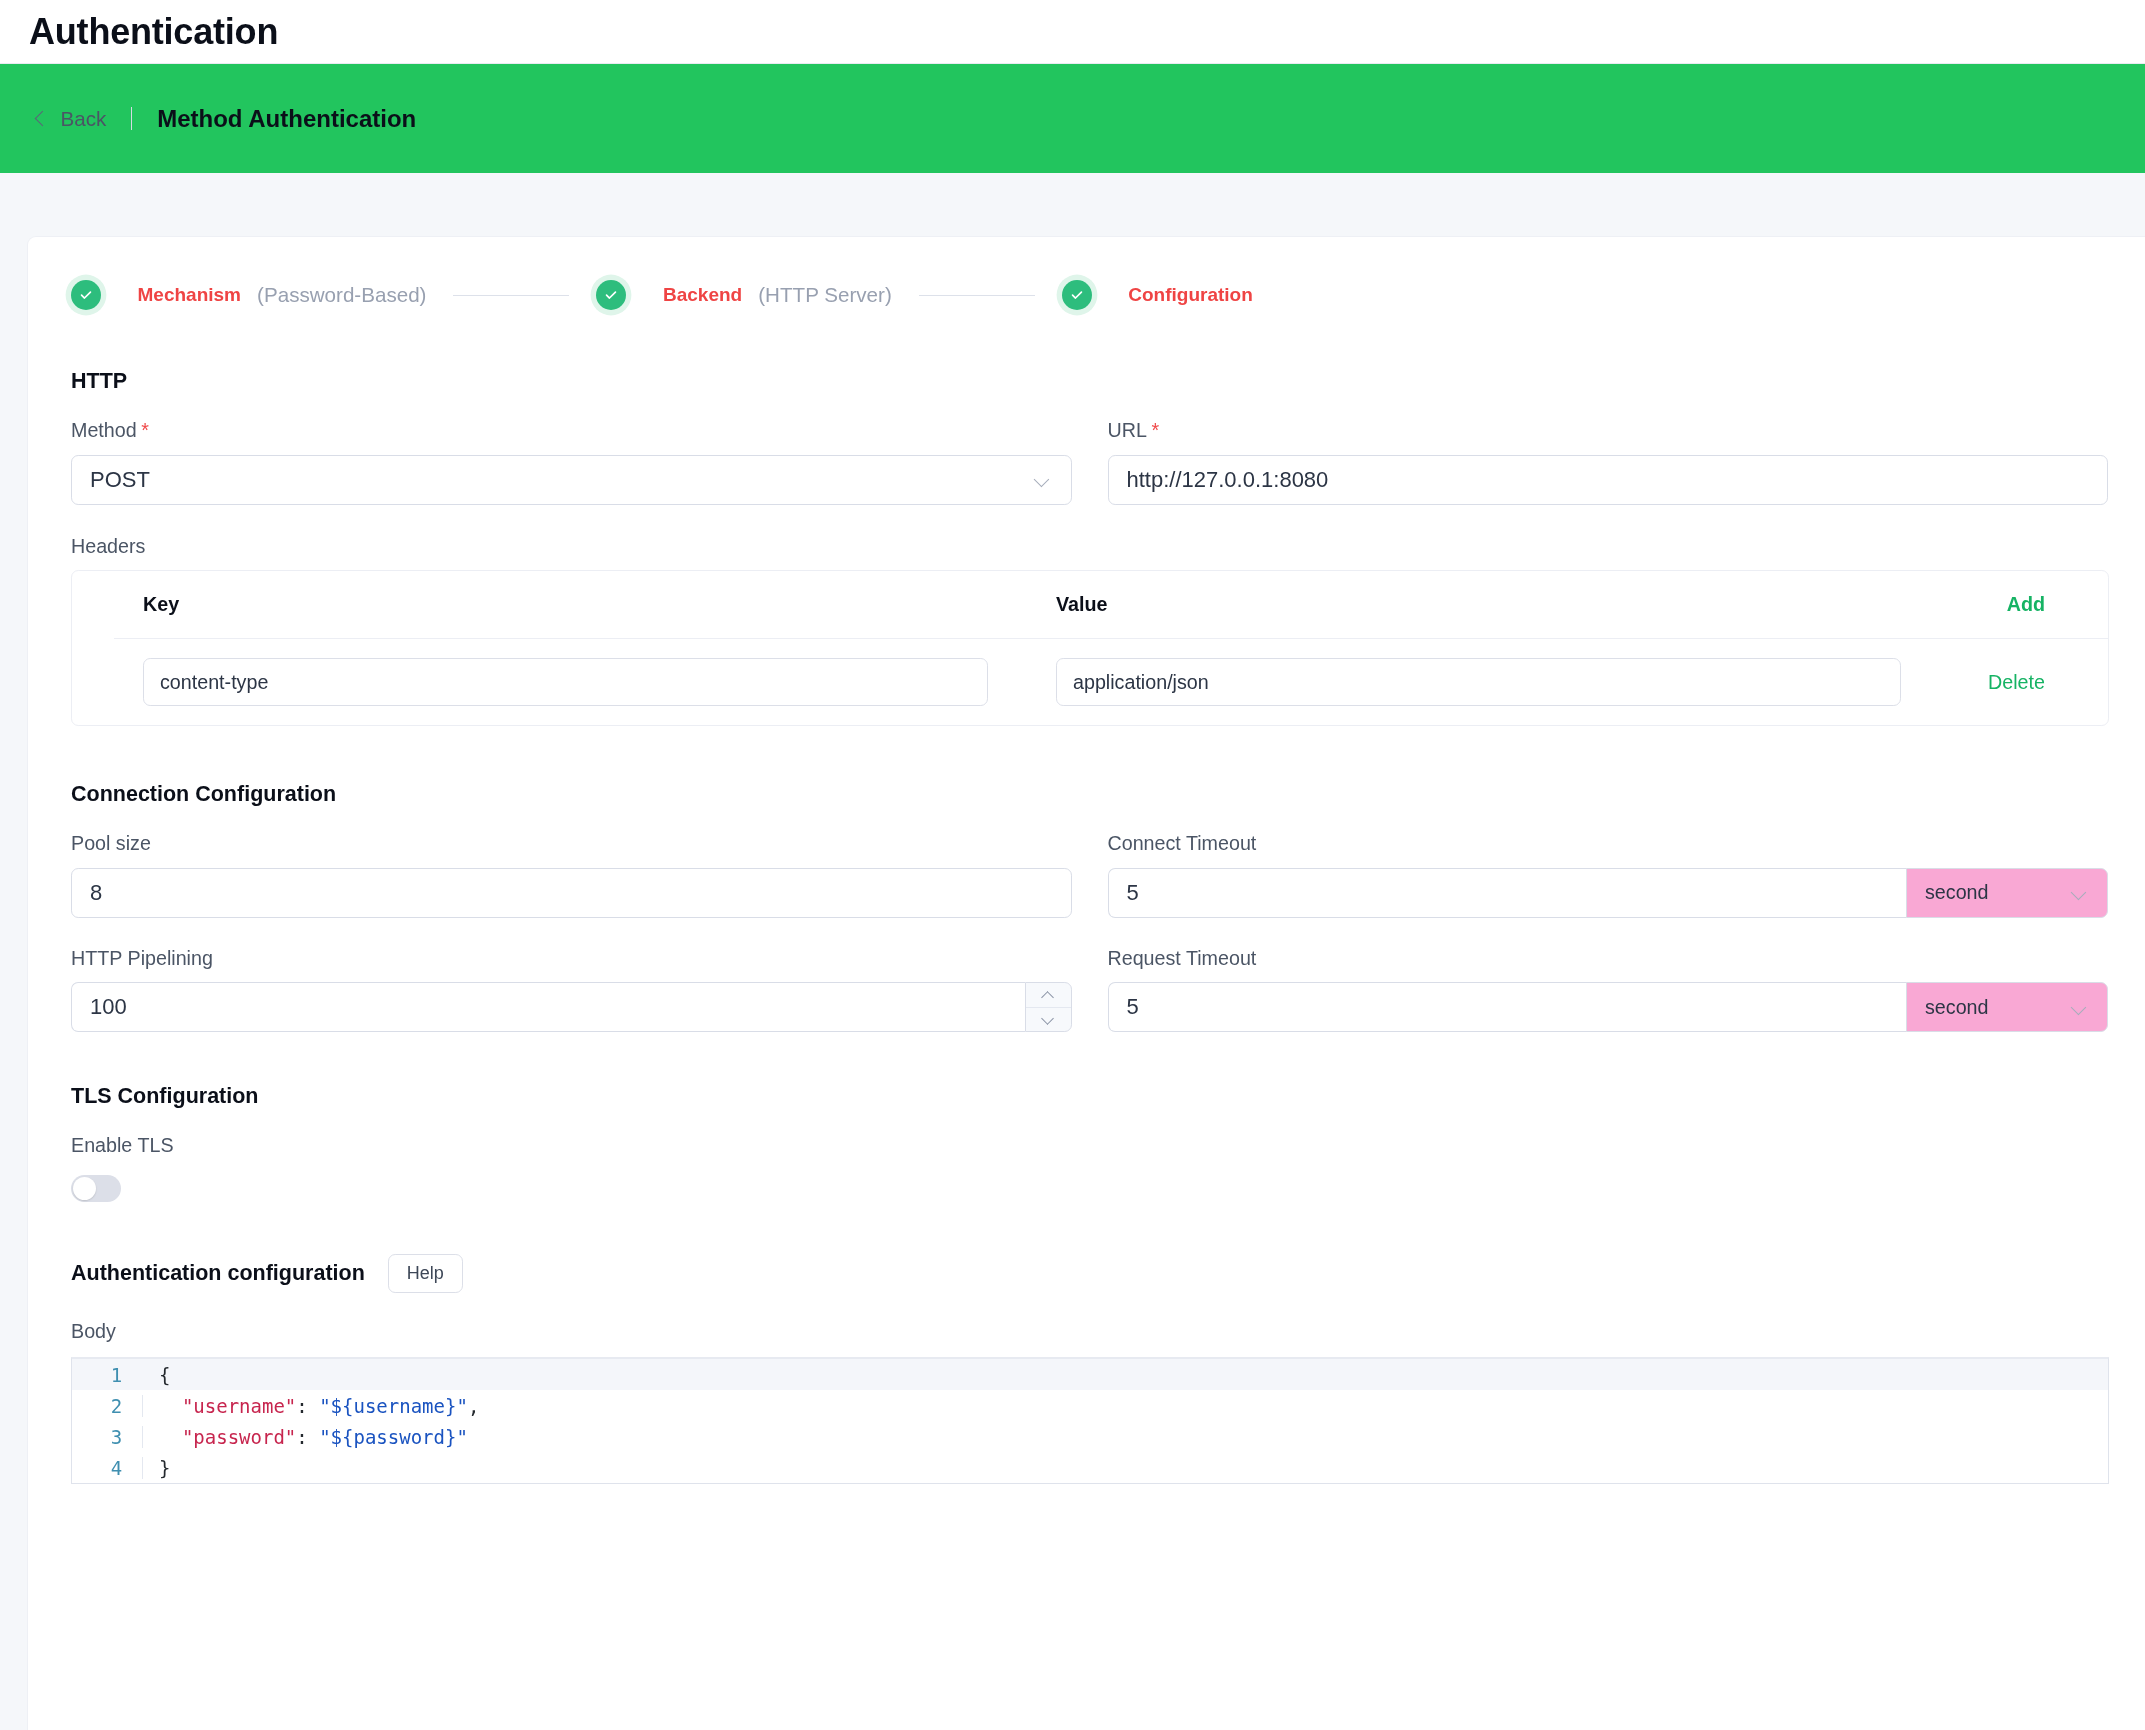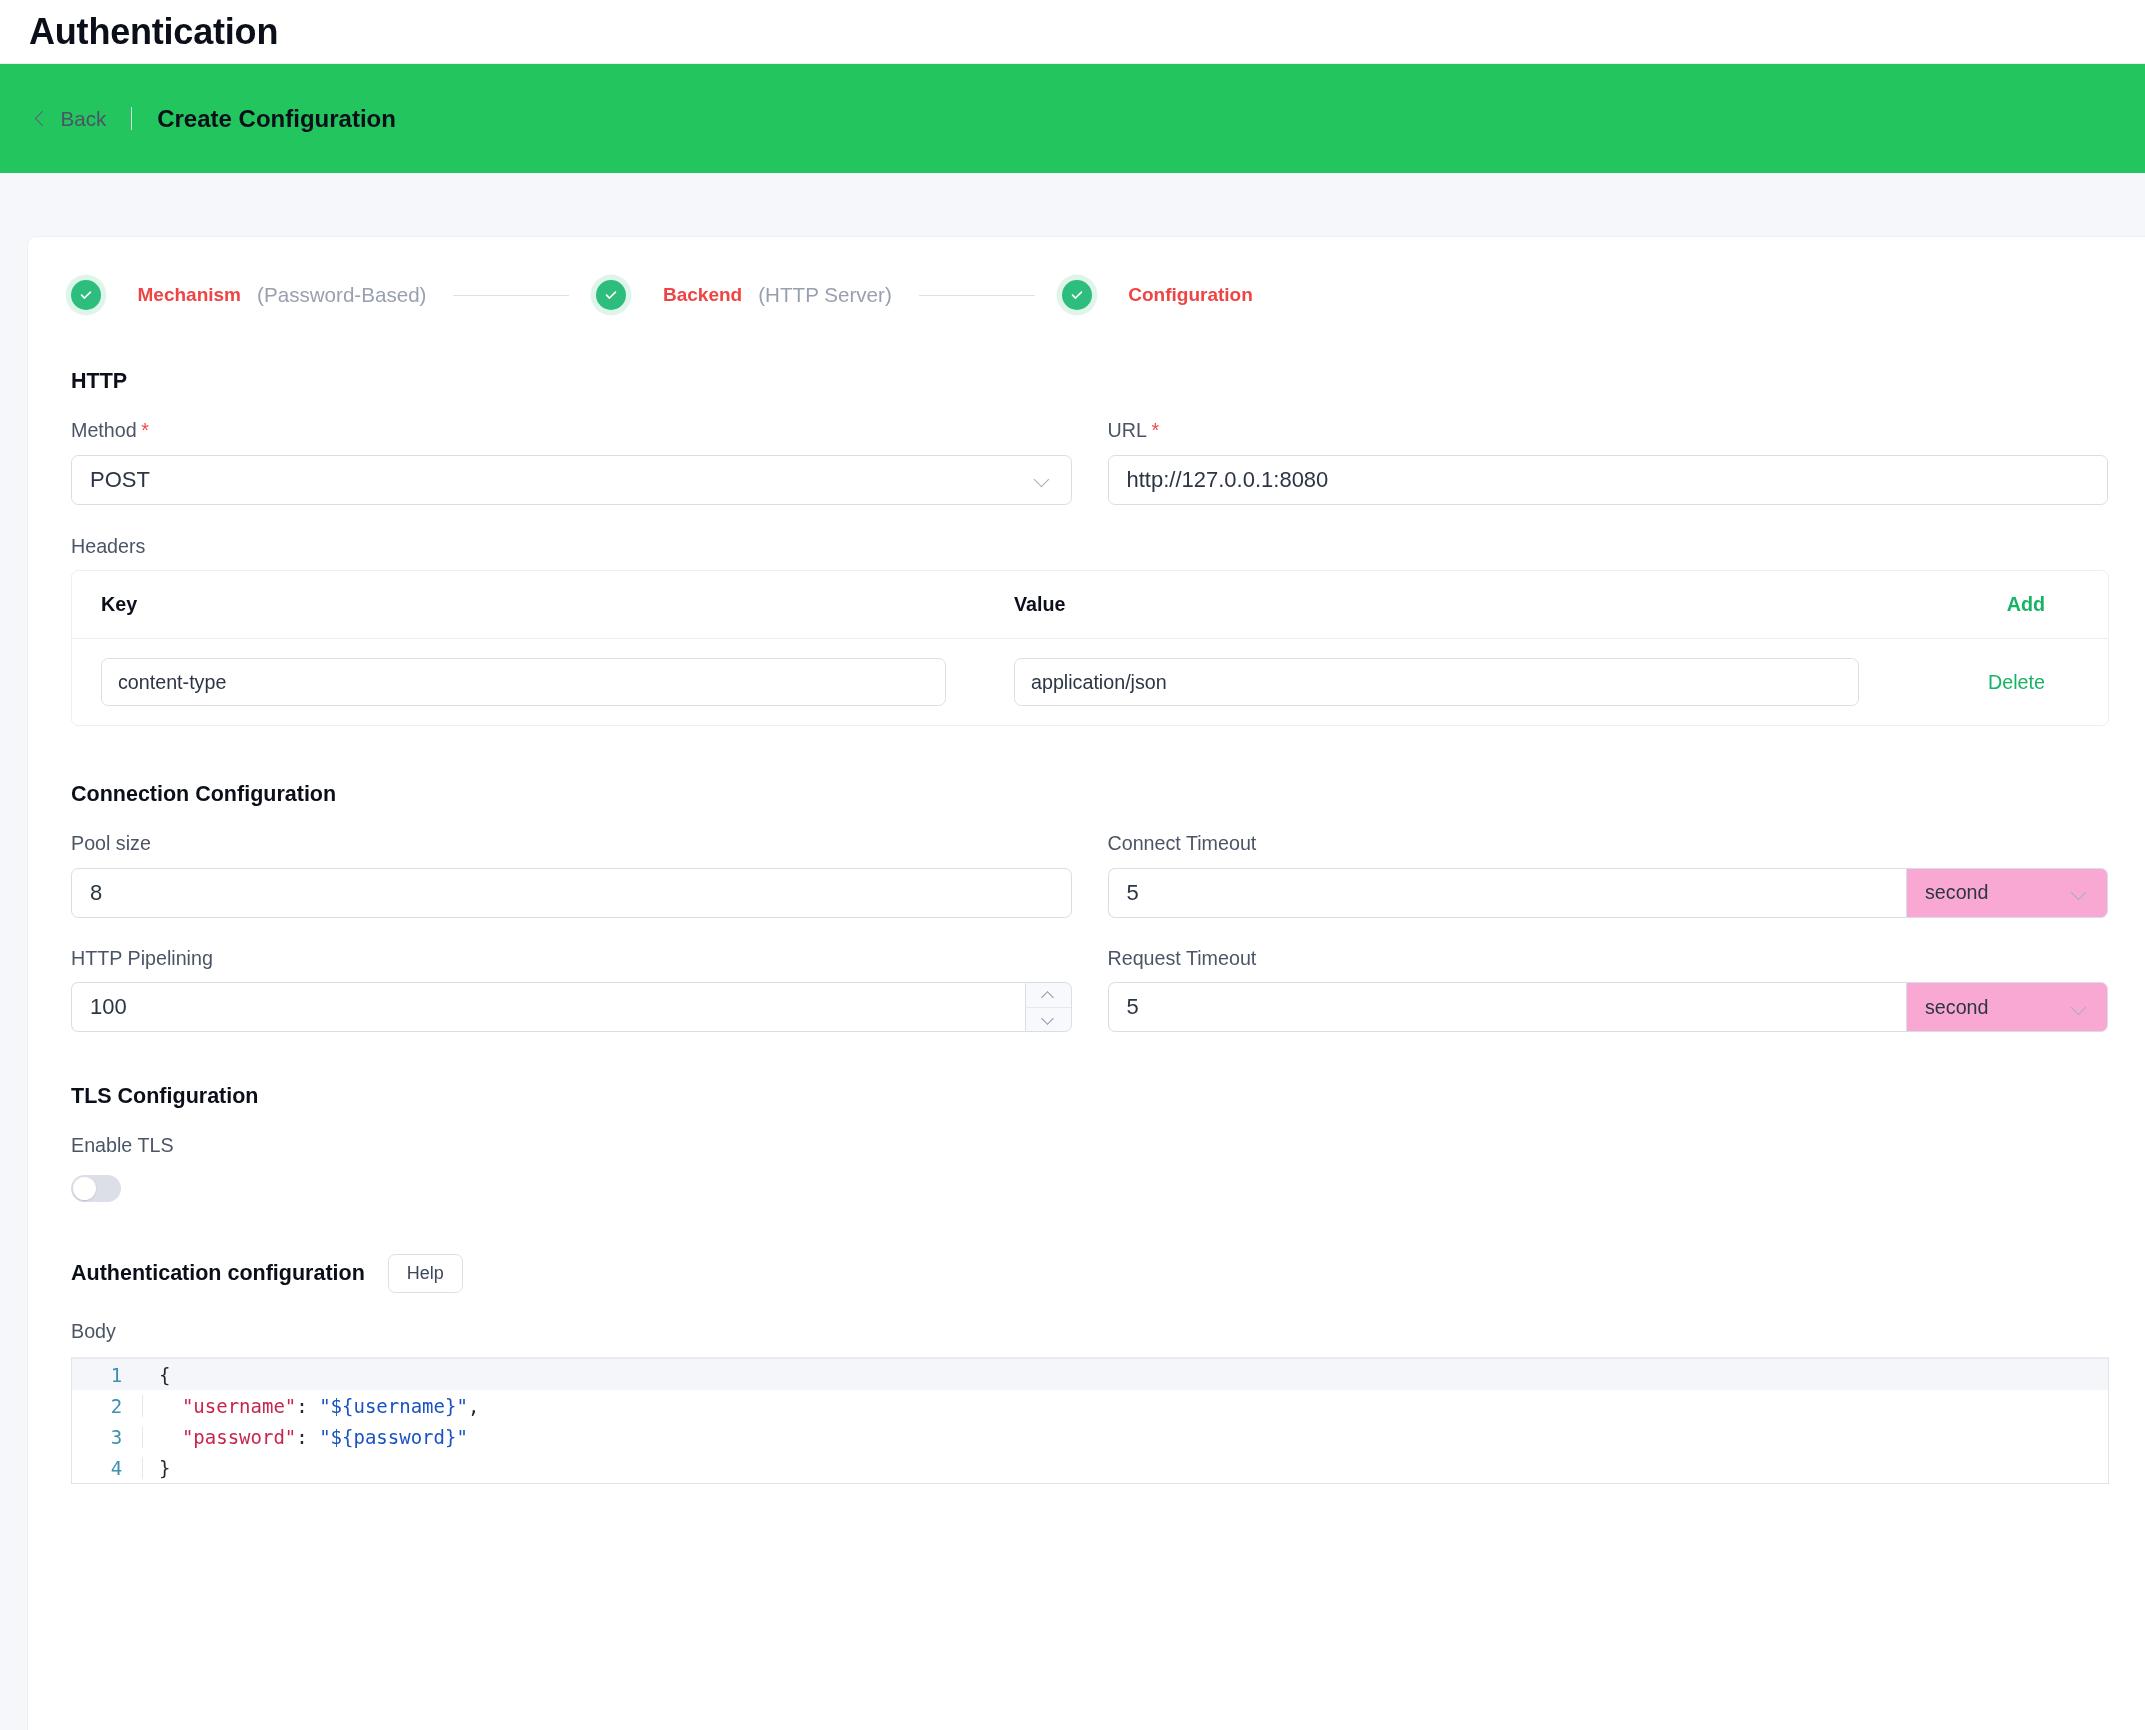--- a/index.html
+++ b/index.html
@@ -179,20 +179,21 @@
   }
 
   
   .headers-wrap { margin-top: 30px; }
   .tbl {
     margin-top: 12.5px;
     border: 0.9px solid #eceef4;
     border-radius: 7.2px;
     width: 2038px;
     overflow: hidden;
+    padding-left: 42px;
   }
   .tbl-head {
     display: flex;
     align-items: center;
     height: 68px;
     padding: 0 29px;
     border-bottom: 0.9px solid #eceef4;
   }
   .tbl-row {
     display: flex;
@@ -388,21 +389,21 @@
 <div class="app-header">
   <div class="app-header-title">Authentication</div>
 </div>
 
 <div class="breadcrumb-bar">
   <div class="back-link">
     <span class="chev-left"></span>
     <span class="back-text">Back</span>
   </div>
   <div class="bc-sep"></div>
-  <div class="bc-current">Create Configuration</div>
+  <div class="bc-current">Method Authentication</div>
 </div>
 
 <div class="card">
 
   <div class="stepper">
     <div class="step">
       <span class="step-dot">
         <svg width="16" height="16" viewBox="0 0 18 18">
             <path d="M4 9.2 L7.3 12.4 L14 5.8" fill="none" stroke="#ffffff" stroke-width="1.9" stroke-linecap="round" stroke-linejoin="round"></path>
           </svg>

